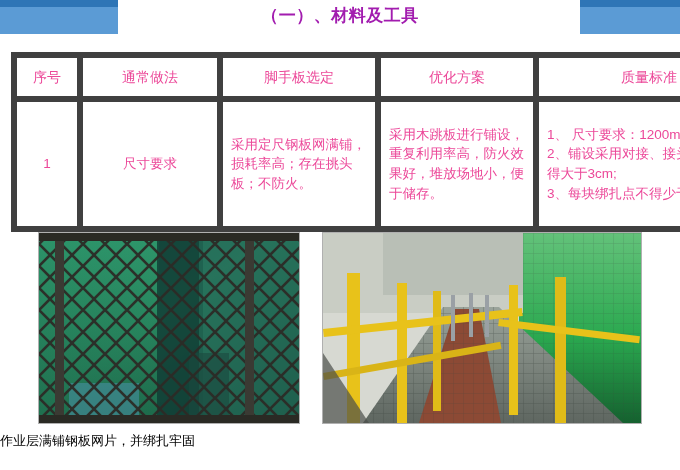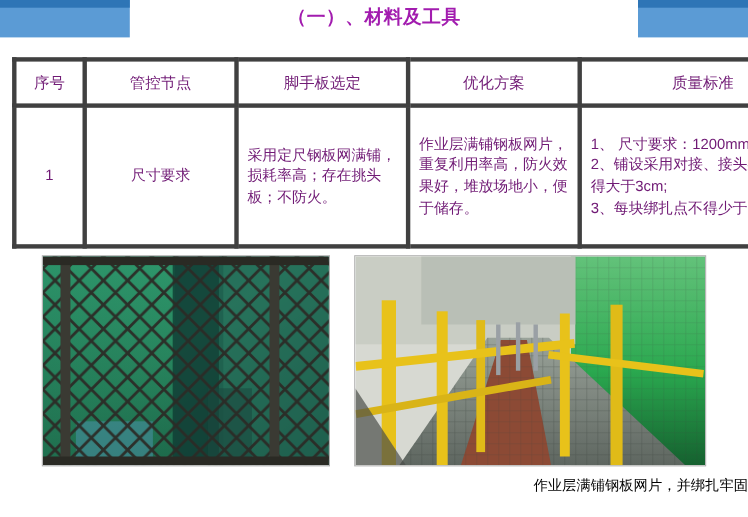--- a/index.html
+++ b/index.html
@@ -71,25 +71,25 @@
     top: 52px;
     width: 658px;
   }
   table.main {
     border-collapse: collapse;
     table-layout: fixed;
     width: 658px;
     border: 1.5px solid #1f3864;
   }
   table.main td, table.main th {
-    border: 4px solid #404040;
+    border: 6px solid #404040;
     vertical-align: middle;
     padding: 6px 8px;
     font-size: 13.5px;
-    color: #701a75;
+    color: #ec4899;
     line-height: 1.45;
   }
   table.main thead td {
     text-align: center;
     height: 28px;
     padding: 5px 6px;
     font-size: 14px;
   }
   .c-seq { width: 48px; text-align: center; }
   .c-node { width: 122px; text-align: center; }
@@ -119,21 +119,21 @@
     box-sizing: border-box;
     overflow: hidden;
   }
   .photo-left { left: 38px; width: 262px; }
   .photo-right { left: 322px; width: 320px; }
   .caption {
     position: absolute;
     left: 0;
     top: 432px;
     width: 680px;
-    text-align: right;
+    text-align: left;
     font-size: 13px;
     color: #000000;
   }
   svg { display: block; }
 </style>
 </head>
 <body>
 
 <div class="slide">
 
@@ -144,35 +144,35 @@
     <div class="accent-right-inner"></div>
   </div>
 
   <div class="title">（一）、材料及工具</div>
 
   <div class="tbl-wrap">
     <table class="main">
       <thead>
         <tr>
           <td class="c-seq">序号</td>
-          <td class="c-node">管控节点</td>
+          <td class="c-node">通常做法</td>
           <td class="c-usual">脚手板选定</td>
           <td class="c-opt">优化方案</td>
           <td class="c-std">质量标准</td>
         </tr>
       </thead>
       <tbody>
         <tr class="body-row">
           <td class="c-seq">1</td>
           <td class="c-node">尺寸要求</td>
           <td class="c-usual">
               <span class="cell-text">采用定尺钢板网满铺，损耗率高；存在挑头板；不防火。</span>
             </td>
           <td class="c-opt">
-              <span class="cell-text">作业层满铺钢板网片，重复利用率高，防火效果好，堆放场地小，便于储存。</span>
+              <span class="cell-text">采用木跳板进行铺设，重复利用率高，防火效果好，堆放场地小，便于储存。</span>
             </td>
           <td class="c-std">
               <span class="cell-text">1、 尺寸要求：1200mm×800mm
 2、铺设采用对接、接头处空隙不得大于3cm;
 3、每块绑扎点不得少于7处。</span>
             </td>
         </tr>
       </tbody>
     </table>
   </div>

